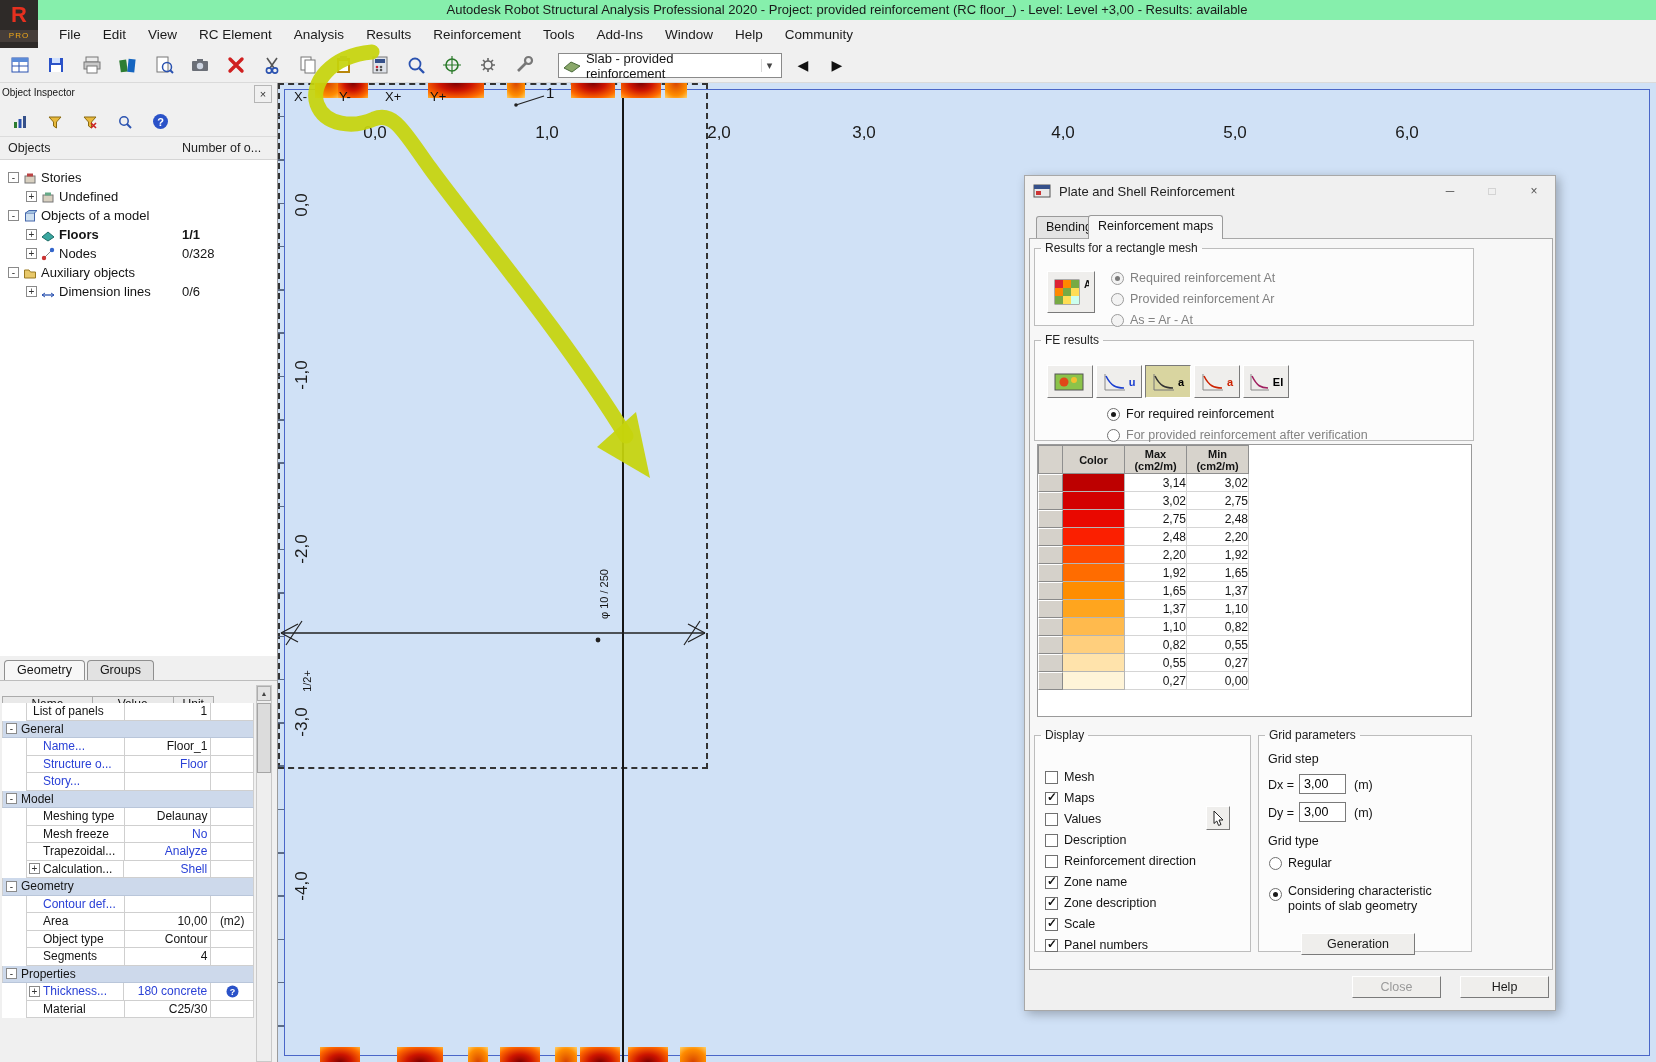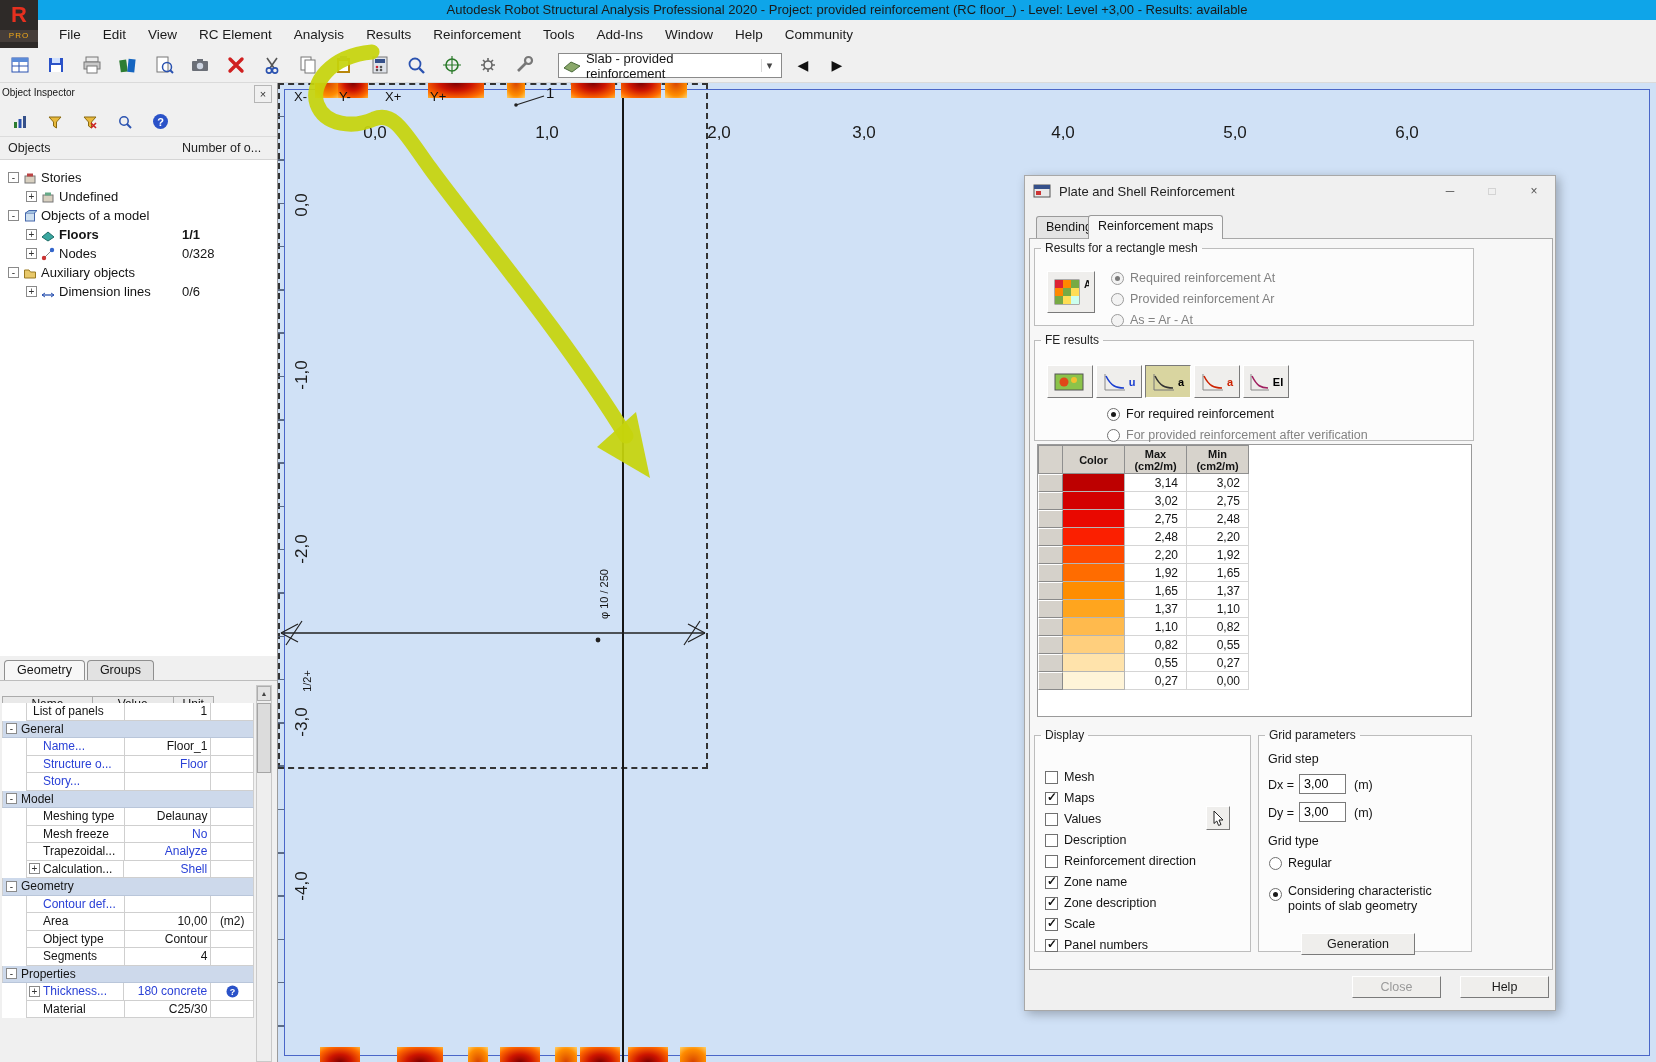--- a/index.html
+++ b/index.html
@@ -5,21 +5,21 @@
   *{margin:0;padding:0;box-sizing:border-box;}
   body{font-family:"Liberation Sans",sans-serif;background:#fff;}
   #root{position:relative;width:1656px;height:1062px;overflow:hidden;background:#f0f0f0;font-size:13px;color:#141414;}
   .abs{position:absolute;}
   button{font-family:inherit;cursor:default;}
 
   
   #app-logo{left:0;top:0;width:38px;height:48px;background:#2e2a28;text-align:center;z-index:5;}
   #app-logo .r{font-size:22px;font-weight:bold;line-height:30px;color:#e5301f;}
   #app-logo .pro{font-size:8px;letter-spacing:1px;color:#f0a818;background:#453d39;line-height:12px;}
-  #titlebar{left:38px;top:0;width:1618px;height:20px;background:#0ea5e9;text-align:center;font-size:13px;line-height:20px;color:#1a1a1a;white-space:nowrap;overflow:hidden;}
+  #titlebar{left:38px;top:0;width:1618px;height:20px;background:#86efac;text-align:center;font-size:13px;line-height:20px;color:#1a1a1a;white-space:nowrap;overflow:hidden;}
   #menubar{left:38px;top:20px;width:1618px;height:28px;background:#f0f0f0;display:flex;align-items:center;padding-left:10px;}
   .menu-item{padding:4px 11px;font-size:13.5px;color:#1a1a1a;}
   #toolbar{left:0;top:48px;width:1656px;height:35px;background:#f0f0f0;border-bottom:1px solid #dadada;display:flex;align-items:center;padding-left:6px;gap:9px;}
   .tbtn{width:27px;height:27px;border:none;background:transparent;display:flex;align-items:center;justify-content:center;flex:none;}
   #result-combo{left:558px;top:5px;width:224px;height:25px;background:#fff;border:1px solid #8a8a8a;display:flex;align-items:center;padding:0 4px;gap:5px;font-size:13px;position:absolute;}
   #result-combo .arrow{margin-left:auto;width:16px;text-align:center;color:#444;border-left:1px solid #d8d8d8;font-size:11px;}
   .navbtn{position:absolute;width:26px;height:26px;background:#f0f0f0;border:none;font-size:14px;color:#111;}
 
   
   #left-panel{left:0;top:83px;width:278px;height:979px;background:#f0f0f0;border-right:1px solid #9b9b9b;z-index:10;}
@@ -101,21 +101,21 @@
   .febtn.active{background:#d9d5a0;border-color:#7a7a7a #ffffff #ffffff #7a7a7a;}
   .febtn .ltr{font-size:11px;font-weight:bold;}
   #table-panel{position:absolute;left:12px;top:268px;width:435px;height:273px;background:#fff;border:1px solid #9a9a9a;}
   #color-table{position:absolute;left:0;top:0;width:211px;}
   .ct-head{display:flex;}
   .ct-head .hc{background:#d7d3cc;border:1px solid #8f8f8f;border-left:none;height:29px;display:flex;align-items:center;justify-content:center;font-size:11px;font-weight:bold;text-align:center;line-height:12px;padding:0 2px;}
   .ct-head .hc:first-child{border-left:1px solid #8f8f8f;}
   .ct-row{display:flex;height:18px;}
   .ct-b{width:25px;flex:none;background:#d5d1ca;border:1px solid;border-color:#fff #8a8a8a #8a8a8a #fff;}
   .ct-c{width:62px;flex:none;border-bottom:1px solid #b5b5b5;border-right:1px solid #b5b5b5;}
-  .ct-v{width:62px;flex:none;border-bottom:1px solid #d5d5d5;border-right:1px solid #d5d5d5;font-size:12px;display:flex;align-items:center;justify-content:flex-end;padding-right:8px;background:#fff;}
+  .ct-v{width:62px;flex:none;border-bottom:1px solid #d5d5d5;border-right:1px solid #d5d5d5;font-size:12px;display:flex;align-items:center;justify-content:flex-end;padding-right:0;background:#fff;}
   .w25{width:25px;} .w62{width:62px;}
   .glabel{position:absolute;font-size:12.5px;}
   .txt{position:absolute;width:47px;height:20px;border:1px solid #7a7a7a;background:#fff;font-size:12.5px;padding:0 4px;}
   .win-btn{position:absolute;width:89px;height:22px;background:#efeeec;border:1px solid;border-color:#fff #7a7a7a #7a7a7a #fff;font-size:12.5px;color:#1a1a1a;}
   .win-btn.disabled{color:#9a9a9a;}
   #gen-btn{left:42px;top:191px;width:114px;}
   #pick-btn{position:absolute;left:171px;top:64px;width:24px;height:24px;display:flex;align-items:center;justify-content:center;}
 </style>
 </head>
 <body>

